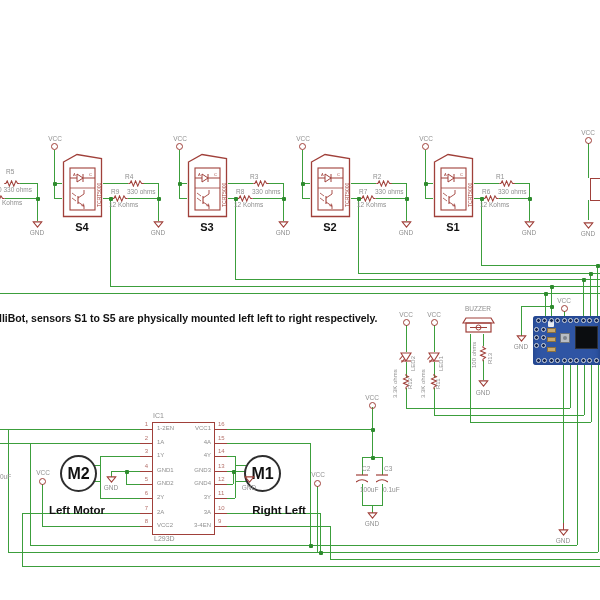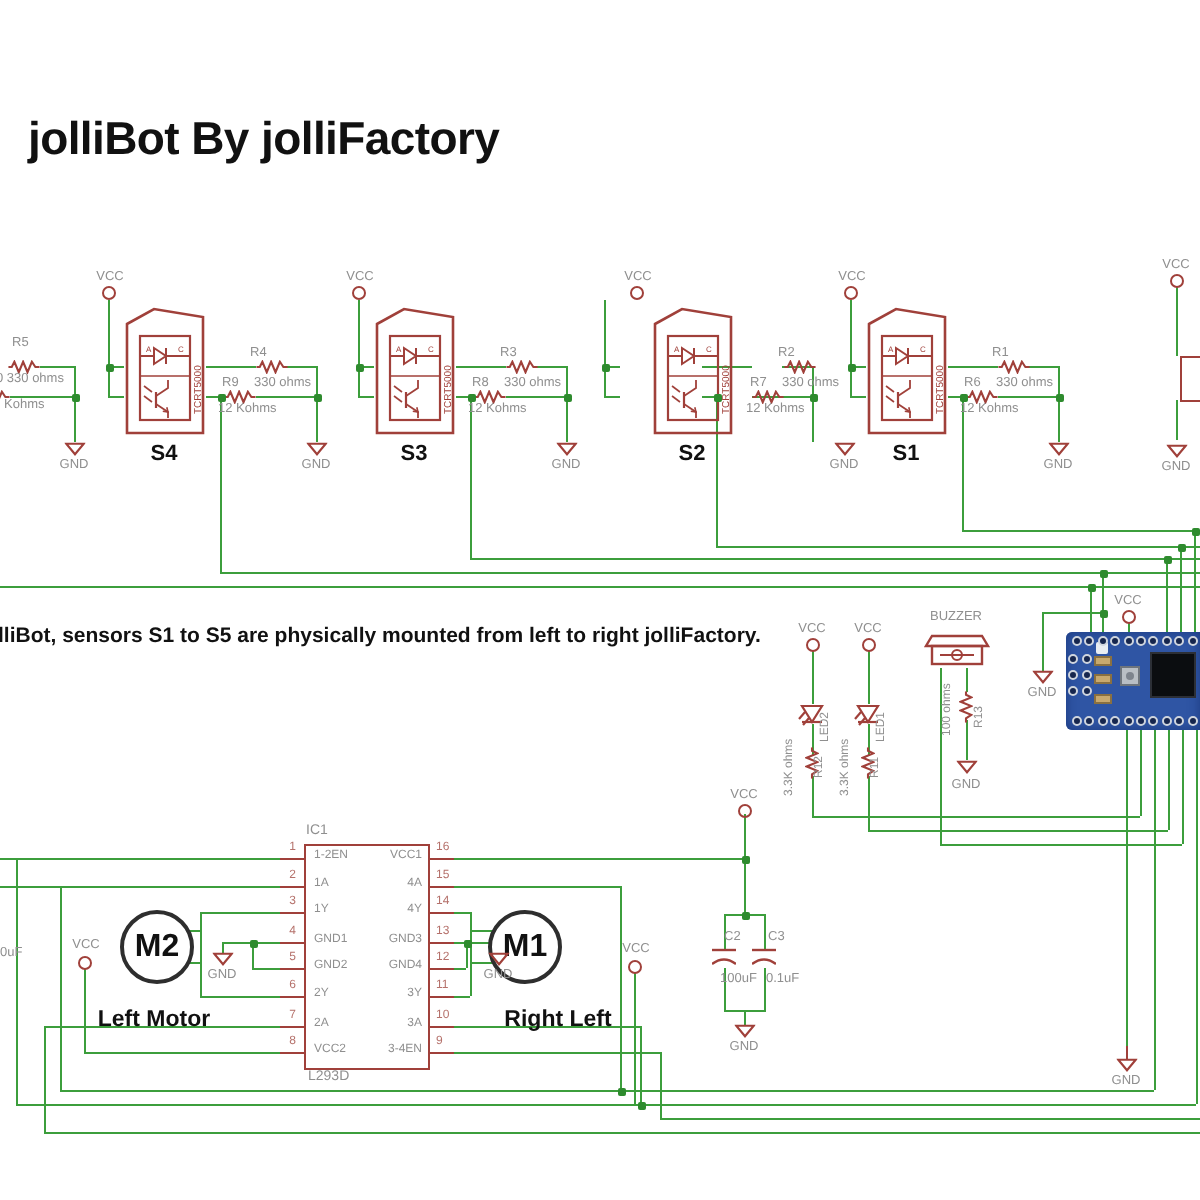--- a/index.html
+++ b/index.html
@@ -79,22 +79,21 @@
         <g fill="none" stroke="#a0403a" stroke-width="1.2">
           <path d="M1,6 L32,6 L29,1 L4,1 Z"></path>
           <rect x="4" y="6" width="25" height="9"></rect>
           <line x1="8" y1="10.5" x2="25" y2="10.5" stroke-width="1"></line>
           <circle cx="16.5" cy="10.5" r="2.5" stroke-width="1"></circle>
         </g>
       </symbol>
     </defs>
   </svg>
 
-  <div class="blk" style="left:14px;top:56px;font-size:23px;letter-spacing:-0.3px">jolliBot By jolliFactory</div>
-  <div class="blk" style="left:-1px;top:312px;font-size:10.5px">lliBot, sensors S1 to S5 are physically mounted from left to right jolliFactory.</div>
+  <div class="blk" style="left:-1px;top:312px;font-size:10.5px">lliBot, sensors S1 to S5 are physically mounted left left to right respectively.</div>
 
   <div class="sensor" style="left:48px">
     <div class="lbl clbl" style="left:7px;top:0">VCC</div>
     <div class="vcc" style="left:3px;top:8px"></div>
     <svg class="ps" style="left:14px;top:18px" width="41" height="65">
       <use href="#sbody"></use>
       <text x="11" y="23" font-size="4" fill="#a0403a">A</text>
       <text x="27" y="23" font-size="4" fill="#a0403a">C</text>
       <text x="38.5" y="54" font-size="5" fill="#a0403a" transform="rotate(-90 38.5 54)">TCRT5000</text>
     </svg>
@@ -134,21 +133,21 @@
     <div class="lbl" style="left:79px;top:52.5px">330 ohms</div>
     <div class="lbl" style="left:63px;top:52.5px">R8</div>
     <div class="lbl" style="left:61px;top:66px">12 Kohms</div>
     <svg class="ps" style="left:104.5px;top:86px" width="11" height="7" viewBox="0 0 12 8">
         <use href="#gtri"></use>
       </svg>
     <div class="lbl clbl" style="left:110px;top:94px">GND</div>
     <div class="blk clbl" style="left:34px;top:86px;font-size:11px">S3</div>
   </div>
 
-  <div class="sensor" style="left:312px">
+  <div class="sensor" style="left:296px">
     <div class="lbl clbl" style="left:7px;top:0">VCC</div>
     <div class="vcc" style="left:3px;top:8px"></div>
     <svg class="ps" style="left:14px;top:18px" width="41" height="65">
       <use href="#sbody"></use>
       <text x="11" y="23" font-size="4" fill="#a0403a">A</text>
       <text x="27" y="23" font-size="4" fill="#a0403a">C</text>
       <text x="38.5" y="54" font-size="5" fill="#a0403a" transform="rotate(-90 38.5 54)">TCRT5000</text>
     </svg>
     <svg class="ps" style="left:80px;top:44.5px" width="16" height="7" viewBox="0 0 18 8">
         <use href="#rz"></use>

